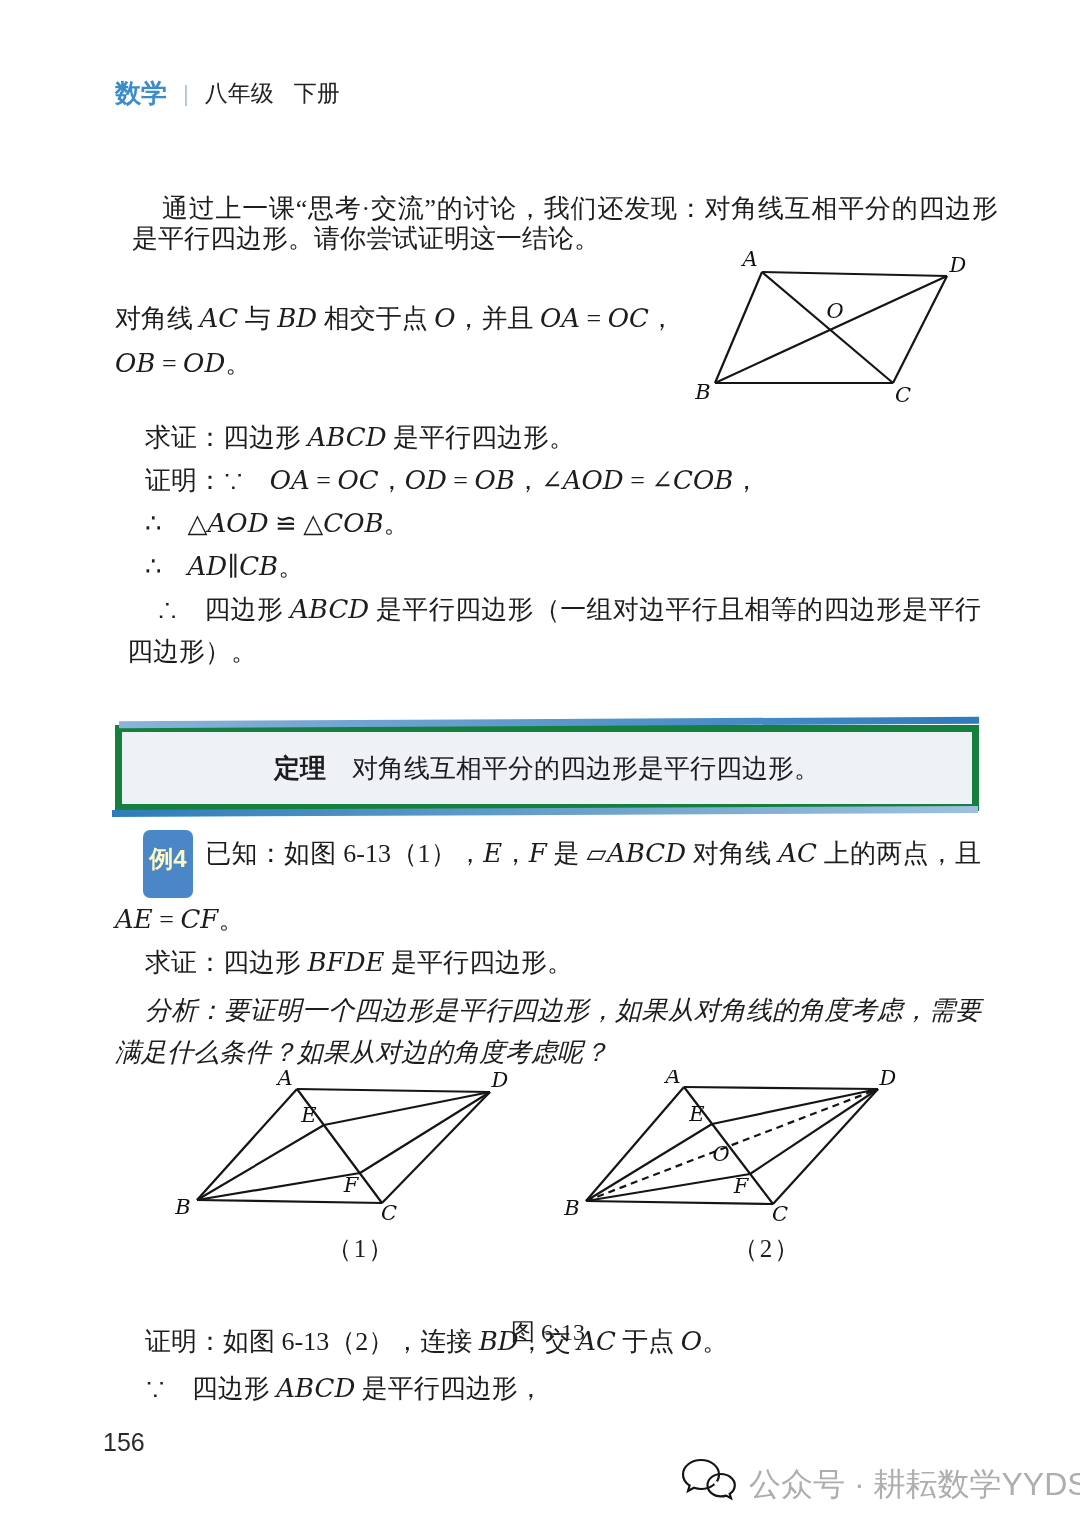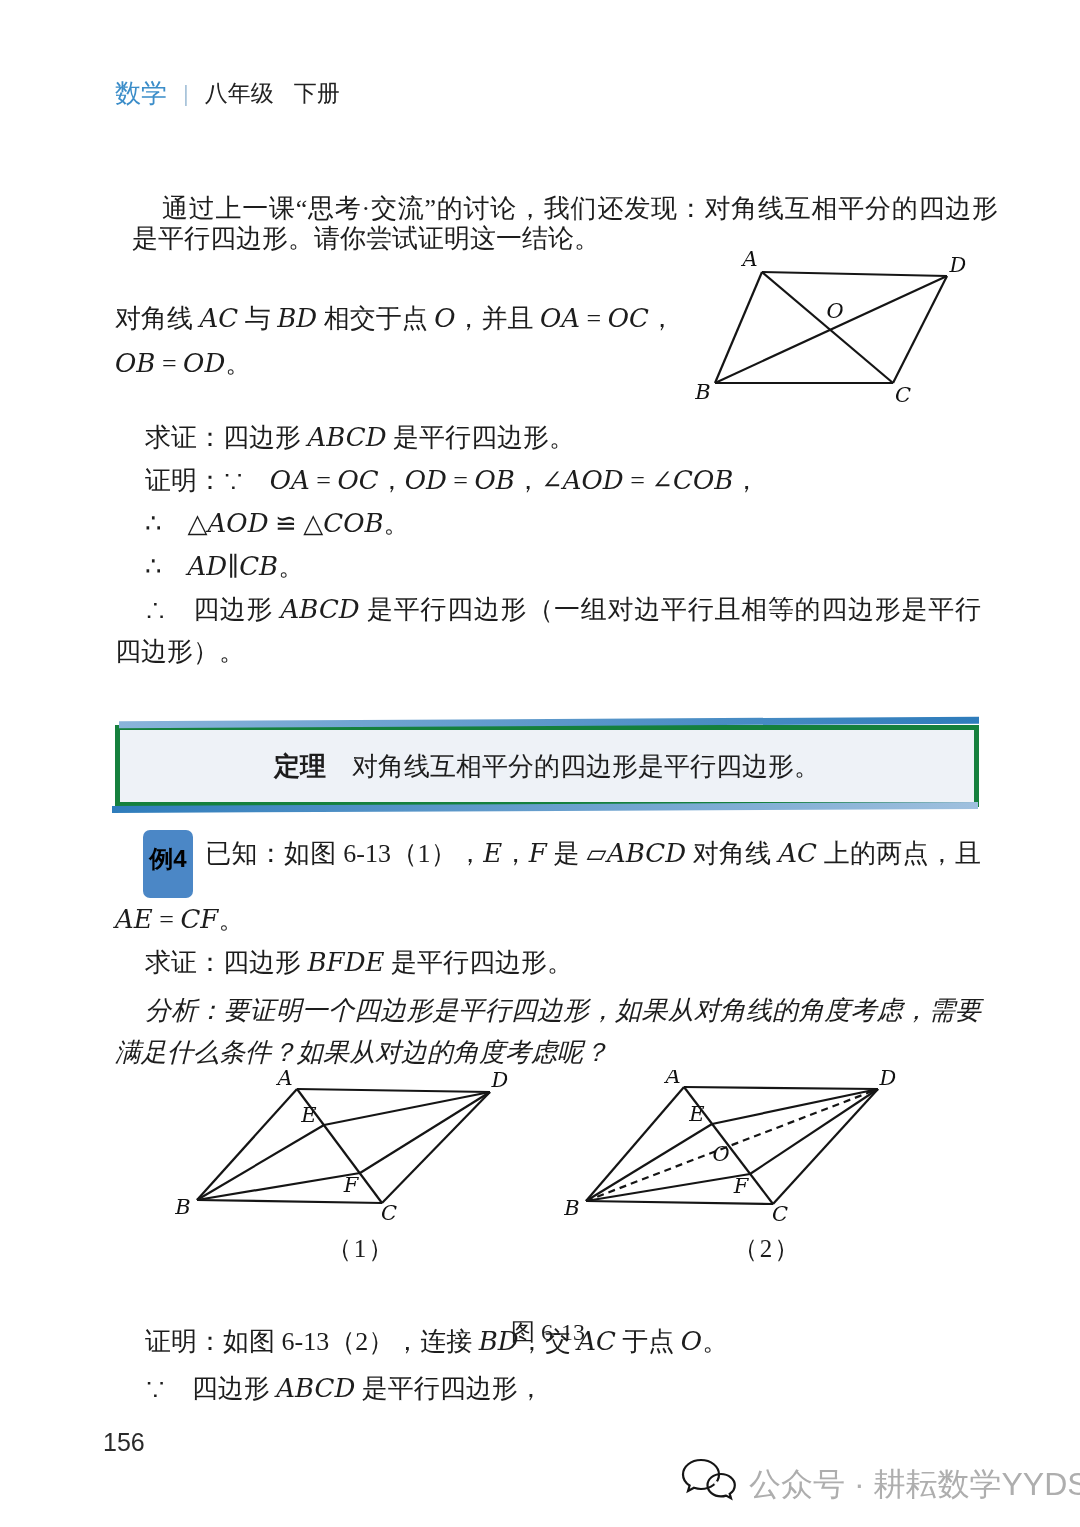--- a/index.html
+++ b/index.html
@@ -3,56 +3,56 @@
 <meta charset="utf-8">
 <style>
   html,body{margin:0;padding:0;background:#ffffff;}
   .page{position:relative;width:1080px;height:1527px;background:#ffffff;overflow:hidden;
         font-family:"Liberation Serif","DejaVu Serif",serif;color:#1d1d1d;}
   .m{font-style:italic;font-family:"DejaVu Serif","Liberation Serif",serif;}
 
   
   .hdr{position:absolute;left:115px;top:76px;display:flex;align-items:center;
        font-family:"Liberation Sans","DejaVu Sans",sans-serif;}
-  .hdr .subject{color:#3b8dc9;font-weight:normal;font-size:26px;}
+  .hdr .subject{color:#3b8dc9;font-weight:bold;font-size:26px;}
   .hdr .sep{color:#a9c4da;font-size:22px;margin:0 16px;}
   .hdr .grade{font-size:23px;color:#222;}
   .hdr .vol{font-size:23px;color:#222;margin-left:20px;}
 
   
   .para{font-size:26px;text-align:justify;}
   .intro{position:absolute;left:132px;top:168px;width:866px;line-height:30px;text-indent:30px;}
   .known{position:absolute;left:115px;top:296px;width:572px;line-height:44px;}
   .known .ln{white-space:nowrap;}
   .known .ln.first{text-indent:30px;}
   .plines{position:absolute;left:115px;top:416px;width:866px;line-height:42px;}
   .plines .ln{text-indent:30px;}
-  .plines .wrapln{text-indent:30px;text-align:justify;}
+  .plines .wrapln{text-indent:30px;text-align:justify;margin-left:12px;}
 
   
   .fig612{position:absolute;left:692px;top:246px;width:296px;}
   .figcap{font-size:24px;text-align:center;color:#1d1d1d;}
   svg text{font-family:"DejaVu Serif","Liberation Serif",serif;font-style:italic;font-size:21px;fill:#111;}
   svg line, svg path{stroke:#151515;stroke-width:2.2;fill:none;}
 
   
   .theorem{position:absolute;left:115px;top:720px;width:864px;}
   .th-stripe-top{position:absolute;left:4px;top:-1px;width:860px;height:7px;
       background:linear-gradient(to right,#8ab4da,#2e7cbb);transform:skewY(-0.3deg);}
-  .th-box{margin-top:5px;border:5px solid #15803d;background:#eef2f7;height:72px;
+  .th-box{margin-top:5px;border:7px solid #15803d;background:#eef2f7;height:72px;
       display:flex;align-items:center;justify-content:center;font-size:26px;}
   .th-box .tlabel{font-family:"Liberation Sans","DejaVu Sans",sans-serif;font-weight:bold;margin-right:26px;}
   .th-stripe-bottom{position:absolute;left:-3px;bottom:-4px;width:866px;height:7px;
       background:linear-gradient(to right,#2e7cbb,#9fc0de);transform:skewY(-0.25deg);}
 
   
   .example{position:absolute;left:115px;top:830px;width:866px;line-height:42px;}
   .ex-given{text-align:justify;}
   .badge{display:inline-block;min-width:46px;height:44px;line-height:34px;margin:0 12px 0 28px;
-      background:#4b87c6;color:#000000;border-radius:7px;text-align:center;
+      background:#4b87c6;color:#fef9c3;border-radius:7px;text-align:center;
       font-family:"Liberation Sans","DejaVu Sans",sans-serif;font-weight:bold;font-size:24px;
       vertical-align:-5px;padding:12px 2px;}
   .ex-prove{text-indent:30px;}
   .analysis{margin-top:6px;text-indent:30px;text-align:justify;font-style:italic;}
 
   
   .figs{position:absolute;left:115px;top:1070px;width:866px;height:195px;}
   .fig1{position:absolute;left:60px;top:0;width:372px;}
   .fig2{position:absolute;left:446px;top:0;width:412px;}
   .subcap{font-size:25px;text-align:center;margin-top:6px;letter-spacing:2px;}

